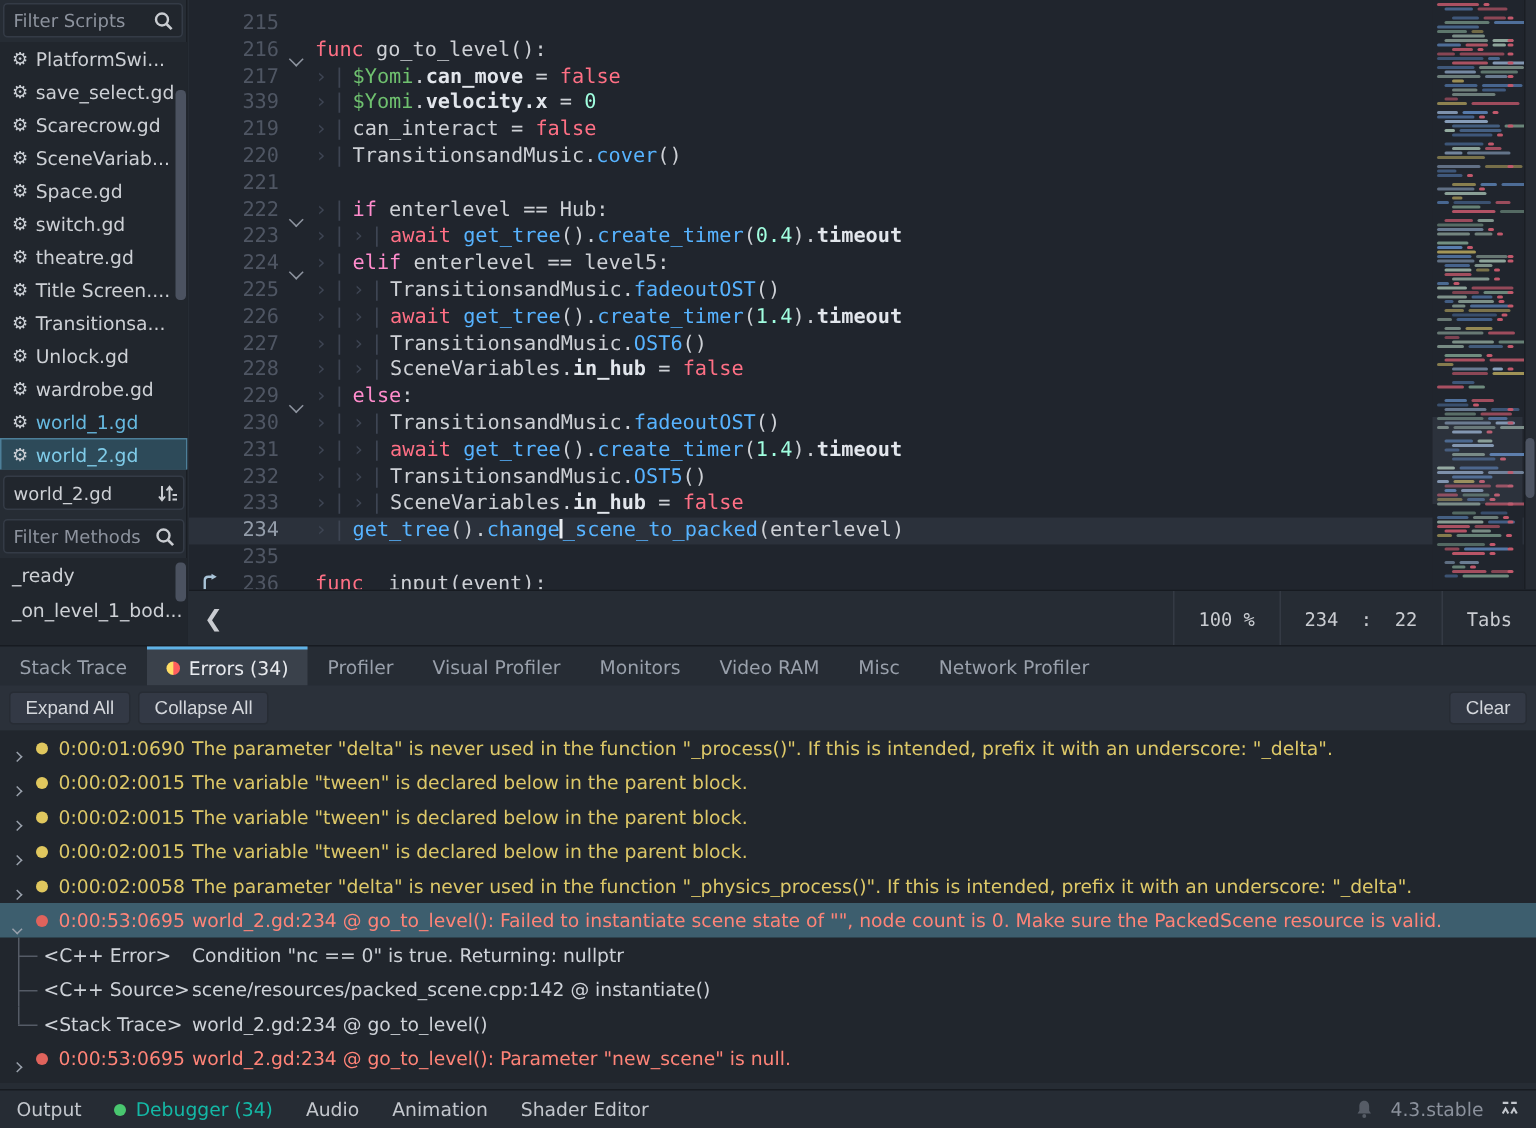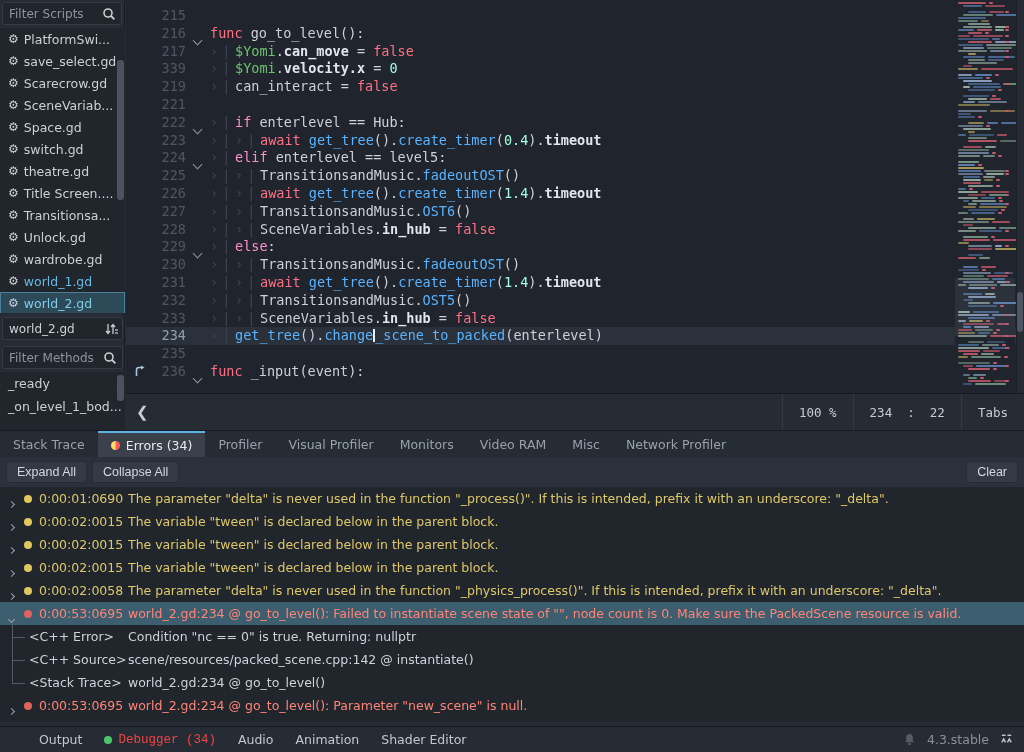--- a/index.html
+++ b/index.html
@@ -87,21 +87,21 @@
   .err-row.error .err-time, .err-row.error .err-msg { color:#ff8478; }
   .err-row.detail .err-label { position:absolute; left:29px; color:#ced2d8; }
   .err-row.detail .err-msg { color:#ced2d8; }
   .tree-v { position:absolute; left:12px; top:0; height:100%; border-left:1px solid #555b66; }
   .tree-v.half { height:50%; }
   .tree-h { position:absolute; left:12px; top:50%; width:13px; border-top:1px solid #555b66; }
 
   
   #bottombar { position:absolute; left:0; top:726px; width:1024px; height:26px; background:#262c34; border-top:1px solid #171b21; display:flex; align-items:center; font-size:12.5px; color:#c3c7cd; }
   .bb-item { display:flex; align-items:center; gap:6px; padding:0 11px; height:100%; }
-  .bb-item.active { color:#ef4444;font-family:Liberation Mono, monospace; }
+  .bb-item.active { color:#14b8a6; }
   .bb-item .greendot { width:8px; height:8px; border-radius:50%; background:#49c76f; }
   #bb-right { margin-left:auto; display:flex; align-items:center; gap:10px; padding-right:10px; color:#8b919c; }
   svg.icon { display:block; }
 </style>
 </head>
 <body>
 
 <div id="sidebar">
   <div class="searchbox">
     <input type="text" placeholder="Filter Scripts" style="">
@@ -192,20 +192,21 @@
   <div class="vscroll" style="left:117px; top:375px; height:26px;"></div>
 </div>
 
 <div id="editor">
   <div id="code-lines">
       <div class="code-line"><span class="line-num">215</span><span class="codetext"></span></div>
       <div class="code-line"><span class="line-num">216</span><span class="fold"><span class="chev down"></span></span><span class="codetext"><span class="seg kw">func </span><span class="seg txt">go_to_level</span><span class="seg txt">():</span></span></div>
       <div class="code-line"><span class="line-num">217</span><span class="codetext"><span class="tabmark"><span>›|</span></span><span class="seg node">$Yomi</span><span class="seg txt">.</span><span class="seg mem">can_move</span><span class="seg txt"> = </span><span class="seg kw">false</span></span></div>
       <div class="code-line"><span class="line-num">339</span><span class="codetext"><span class="tabmark"><span>›|</span></span><span class="seg node">$Yomi</span><span class="seg txt">.</span><span class="seg mem">velocity.x</span><span class="seg txt"> = </span><span class="seg num">0</span></span></div>
       <div class="code-line"><span class="line-num">219</span><span class="codetext"><span class="tabmark"><span>›|</span></span><span class="seg txt">can_interact = </span><span class="seg kw">false</span></span></div>
+      <div class="code-line"><span class="line-num">220</span><span class="codetext"><span class="tabmark"><span>›|</span></span><span class="seg txt">TransitionsandMusic.</span><span class="seg fn">cover</span><span class="seg txt">()</span></span></div>
       <div class="code-line"><span class="line-num">221</span></div>
       <div class="code-line"><span class="line-num">222</span><span class="fold"><span class="chev down"></span></span><span class="codetext"><span class="tabmark"><span>›|</span></span><span class="seg ctrl">if </span><span class="seg txt">enterlevel == Hub:</span></span></div>
       <div class="code-line"><span class="line-num">223</span><span class="codetext"><span class="tabmark"><span>›|</span></span><span class="tabmark"><span>›|</span></span><span class="seg kw">await </span><span class="seg fn">get_tree</span><span class="seg txt">().</span><span class="seg fn">create_timer</span><span class="seg txt">(</span><span class="seg num">0.4</span><span class="seg txt">).</span><span class="seg mem">timeout</span></span></div>
       <div class="code-line"><span class="line-num">224</span><span class="fold"><span class="chev down"></span></span><span class="codetext"><span class="tabmark"><span>›|</span></span><span class="seg ctrl">elif </span><span class="seg txt">enterlevel == level5:</span></span></div>
       <div class="code-line"><span class="line-num">225</span><span class="codetext"><span class="tabmark"><span>›|</span></span><span class="tabmark"><span>›|</span></span><span class="seg txt">TransitionsandMusic.</span><span class="seg fn">fadeoutOST</span><span class="seg txt">()</span></span></div>
       <div class="code-line"><span class="line-num">226</span><span class="codetext"><span class="tabmark"><span>›|</span></span><span class="tabmark"><span>›|</span></span><span class="seg kw">await </span><span class="seg fn">get_tree</span><span class="seg txt">().</span><span class="seg fn">create_timer</span><span class="seg txt">(</span><span class="seg num">1.4</span><span class="seg txt">).</span><span class="seg mem">timeout</span></span></div>
       <div class="code-line"><span class="line-num">227</span><span class="codetext"><span class="tabmark"><span>›|</span></span><span class="tabmark"><span>›|</span></span><span class="seg txt">TransitionsandMusic.</span><span class="seg fn">OST6</span><span class="seg txt">()</span></span></div>
       <div class="code-line"><span class="line-num">228</span><span class="codetext"><span class="tabmark"><span>›|</span></span><span class="tabmark"><span>›|</span></span><span class="seg txt">SceneVariables.</span><span class="seg mem">in_hub</span><span class="seg txt"> = </span><span class="seg kw">false</span></span></div>
       <div class="code-line"><span class="line-num">229</span><span class="fold"><span class="chev down"></span></span><span class="codetext"><span class="tabmark"><span>›|</span></span><span class="seg ctrl">else</span><span class="seg txt">:</span></span></div>
       <div class="code-line"><span class="line-num">230</span><span class="codetext"><span class="tabmark"><span>›|</span></span><span class="tabmark"><span>›|</span></span><span class="seg txt">TransitionsandMusic.</span><span class="seg fn">fadeoutOST</span><span class="seg txt">()</span></span></div>
@@ -572,21 +573,21 @@
     </div>
     <div class="err-row error">
       <span class="err-chev"><span class="chev right"></span></span>
       <span class="err-dot"></span>
       <span class="err-time">0:00:53:0695</span>
       <span class="err-msg">world_2.gd:234 @ go_to_level(): Parameter "new_scene" is null.</span>
     </div>
   </div>
 
 <div id="bottombar">
-  <div id="bb-items" style="display:flex; height:100%;padding-left:28px;">
+  <div id="bb-items" style="display:flex; height:100%;">
       <div class="bb-item">
         <span>Output</span>
       </div>
       <div class="bb-item active">
         <span class="greendot"></span>
         <span>Debugger (34)</span>
       </div>
       <div class="bb-item">
         <span>Audio</span>
       </div>

